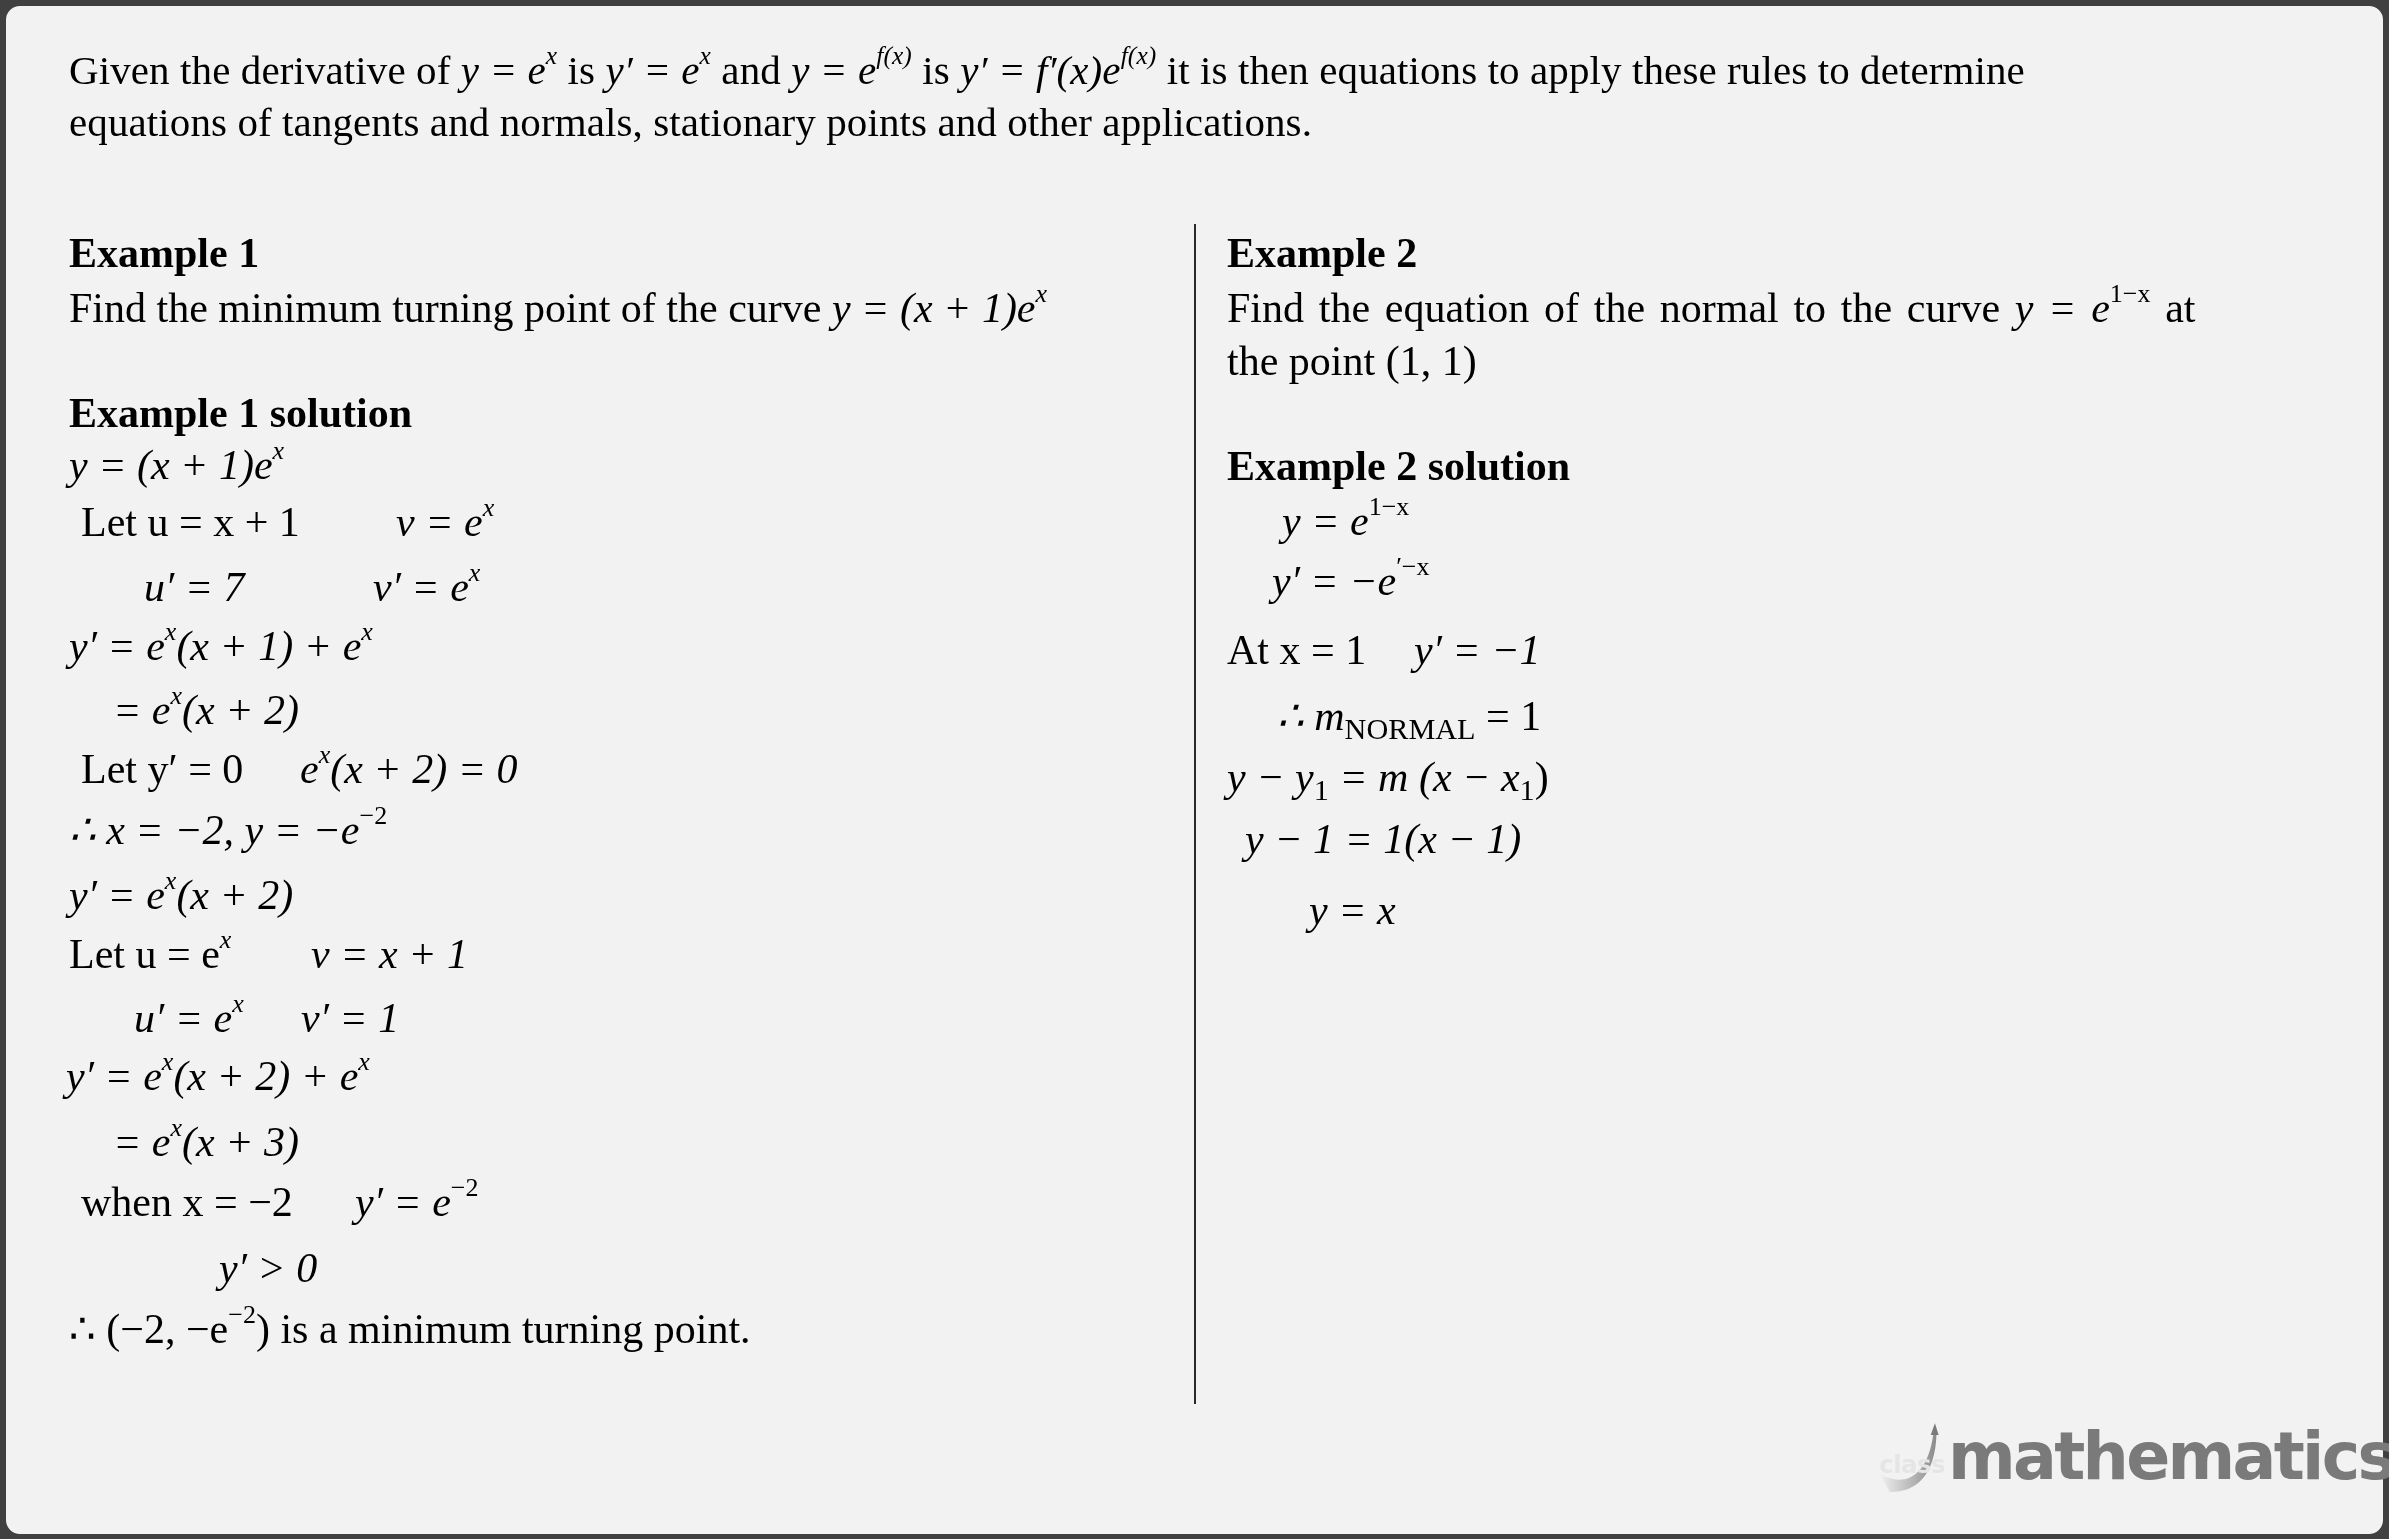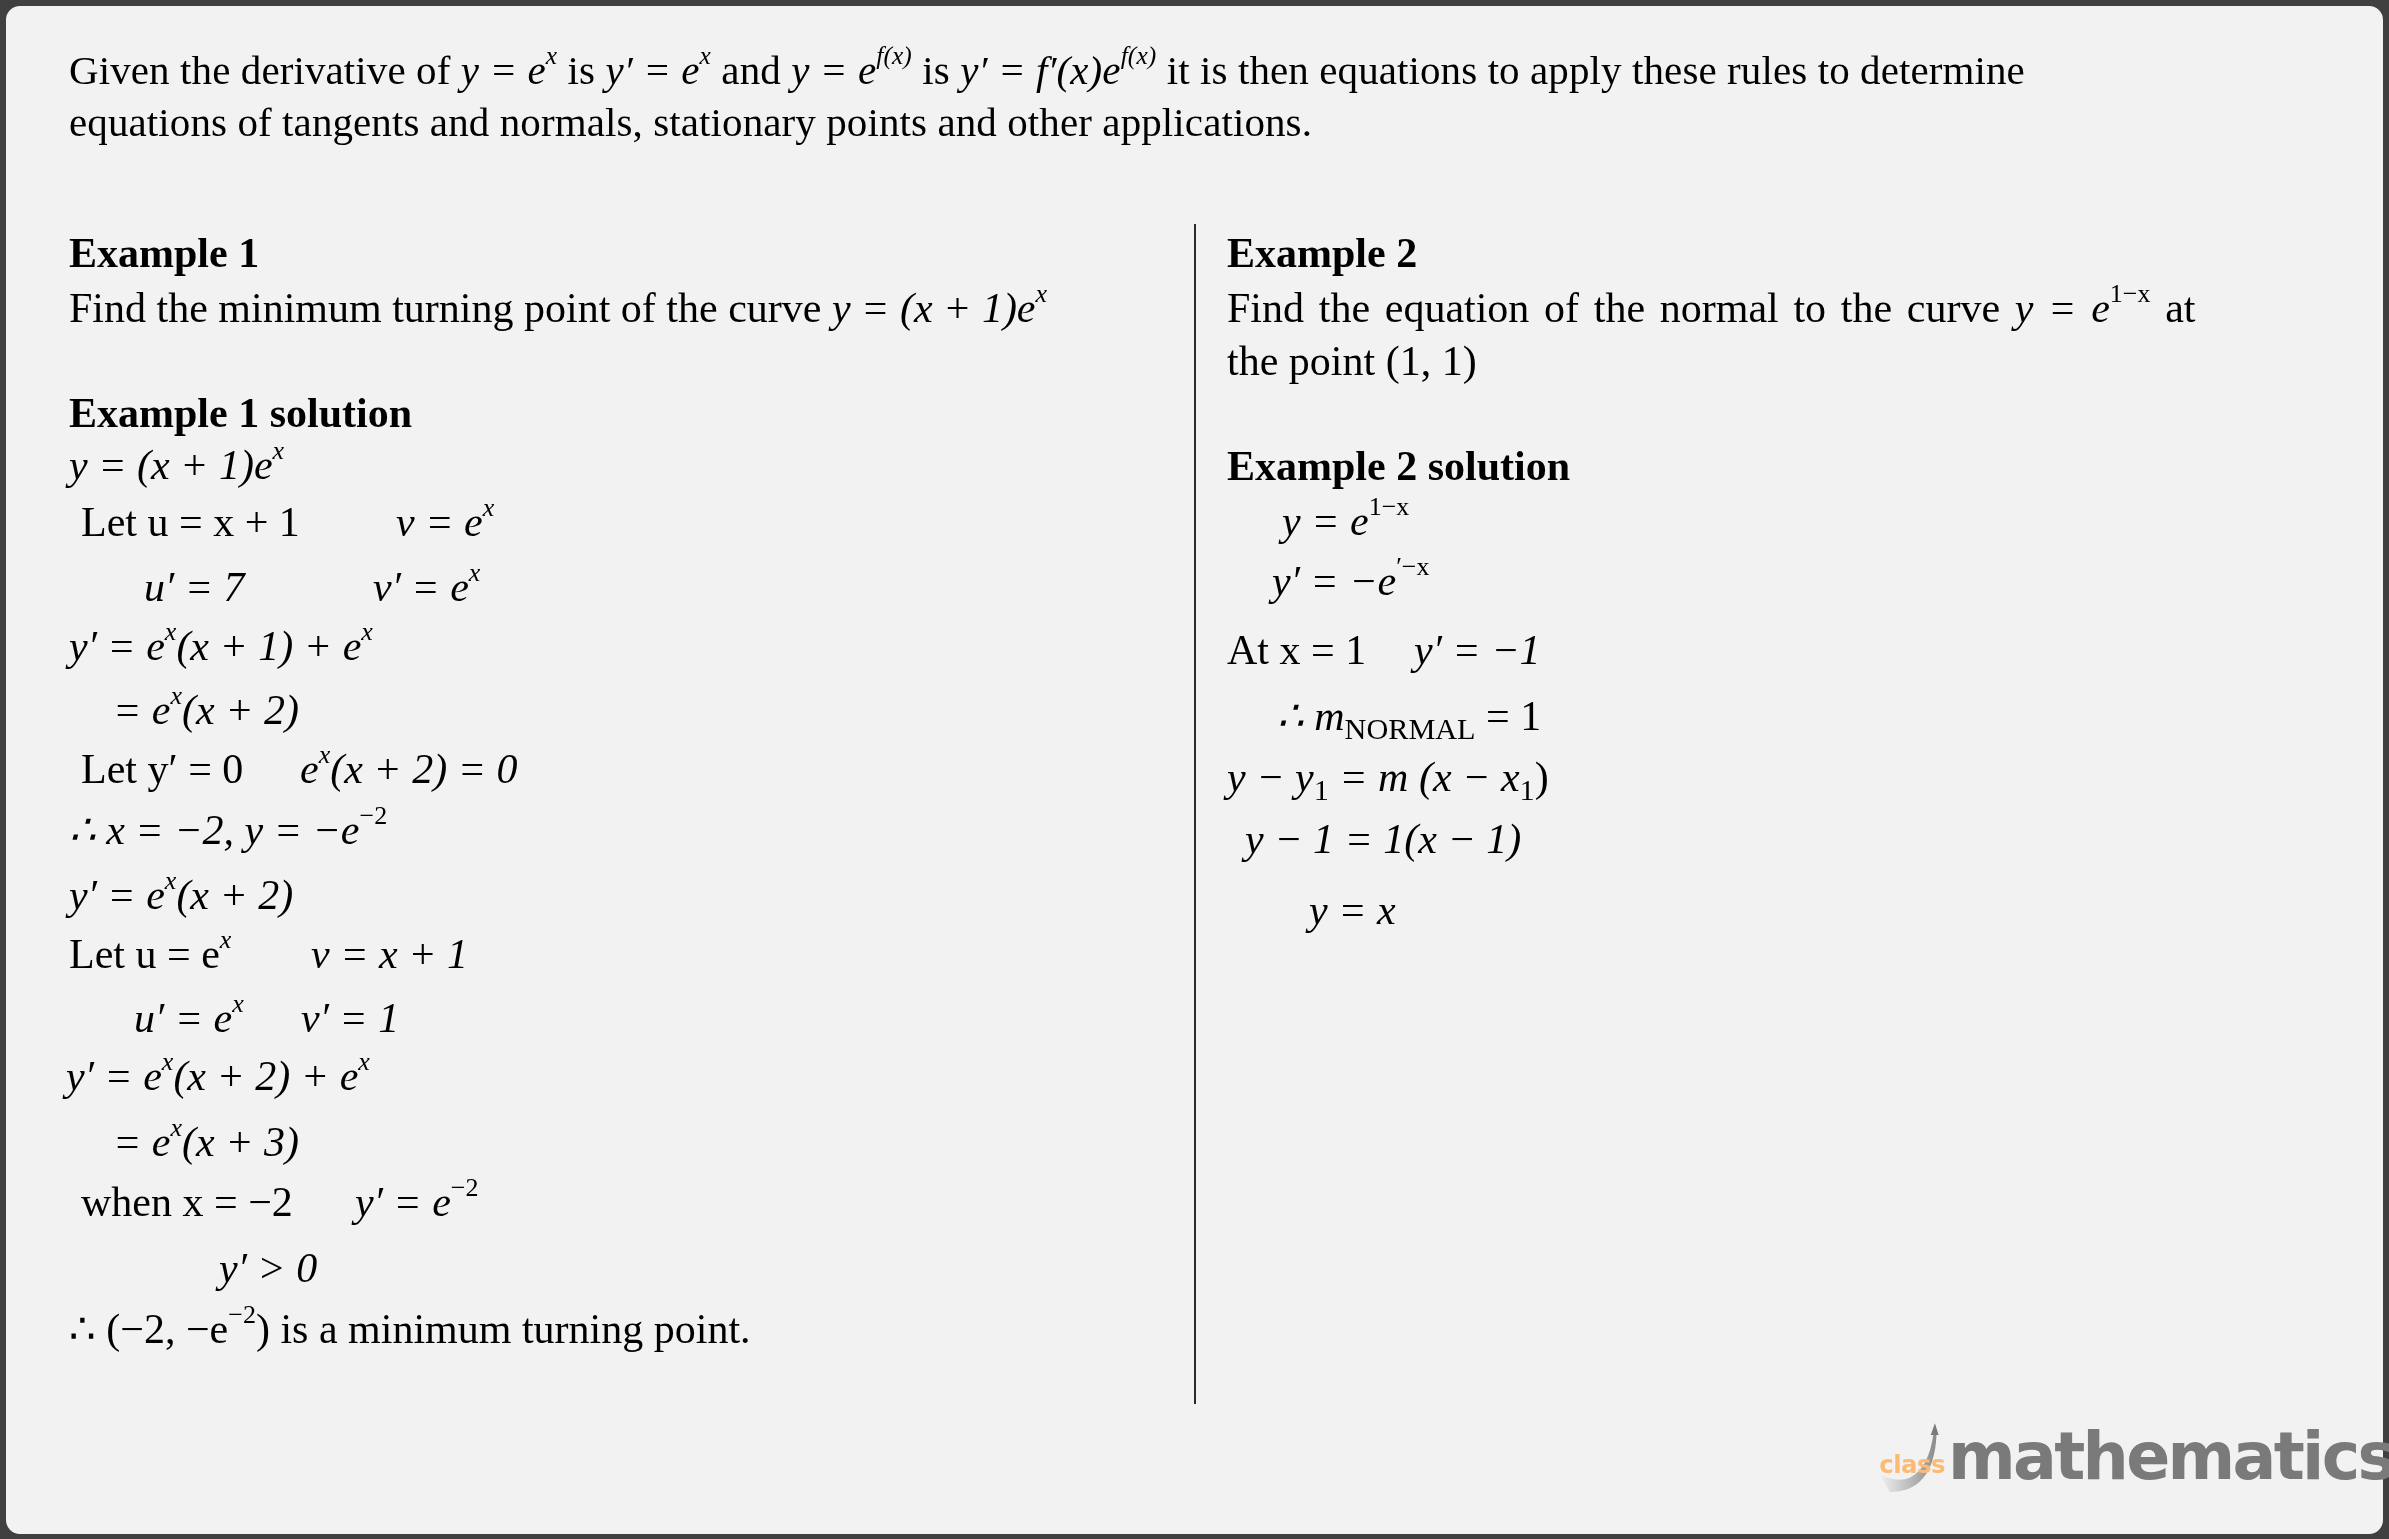--- a/index.html
+++ b/index.html
@@ -11,21 +11,21 @@
        font-size:42px; line-height:1; transform:translateY(-50%); }
   .intro { left:69px; font-size:41px; letter-spacing:0.1px; }
   .h { font-weight:bold; font-size:42px; }
   .m { font-family:"Liberation Serif","DejaVu Serif",serif; font-size:42px; }
   .m i { font-style:italic; }
   sup { font-size:0.62em; vertical-align:0.75em; line-height:0; }
   sub { font-size:0.72em; vertical-align:-0.3em; line-height:0; }
   .divider { position:absolute; left:1194px; top:224px; width:1.6px; height:1180px; background:#2a2a2a; }
   .logo { position:absolute; left:1874px; top:1423px; width:451px; height:72px; }
   .logo .cls { position:absolute; left:5.3px; top:26.5px; font-family:"DejaVu Sans","Liberation Sans",sans-serif;
-               font-weight:bold; font-size:24.4px; color:#fdba74; letter-spacing:-0.5px; }
+               font-weight:bold; font-size:24.4px; color:#e5e5e5; letter-spacing:-0.5px; }
   .logo .math { position:absolute; left:74px; top:-4.2px; font-family:"DejaVu Sans","Liberation Sans",sans-serif;
                 font-weight:bold; font-size:65px; color:#7a7a7a; letter-spacing:-2.7px; }
   .logo svg { position:absolute; left:0; top:0; }
 </style>
 </head>
 <body>
 
 <div class="card"></div>
 
 <div class="t intro" style="top:70px;">

